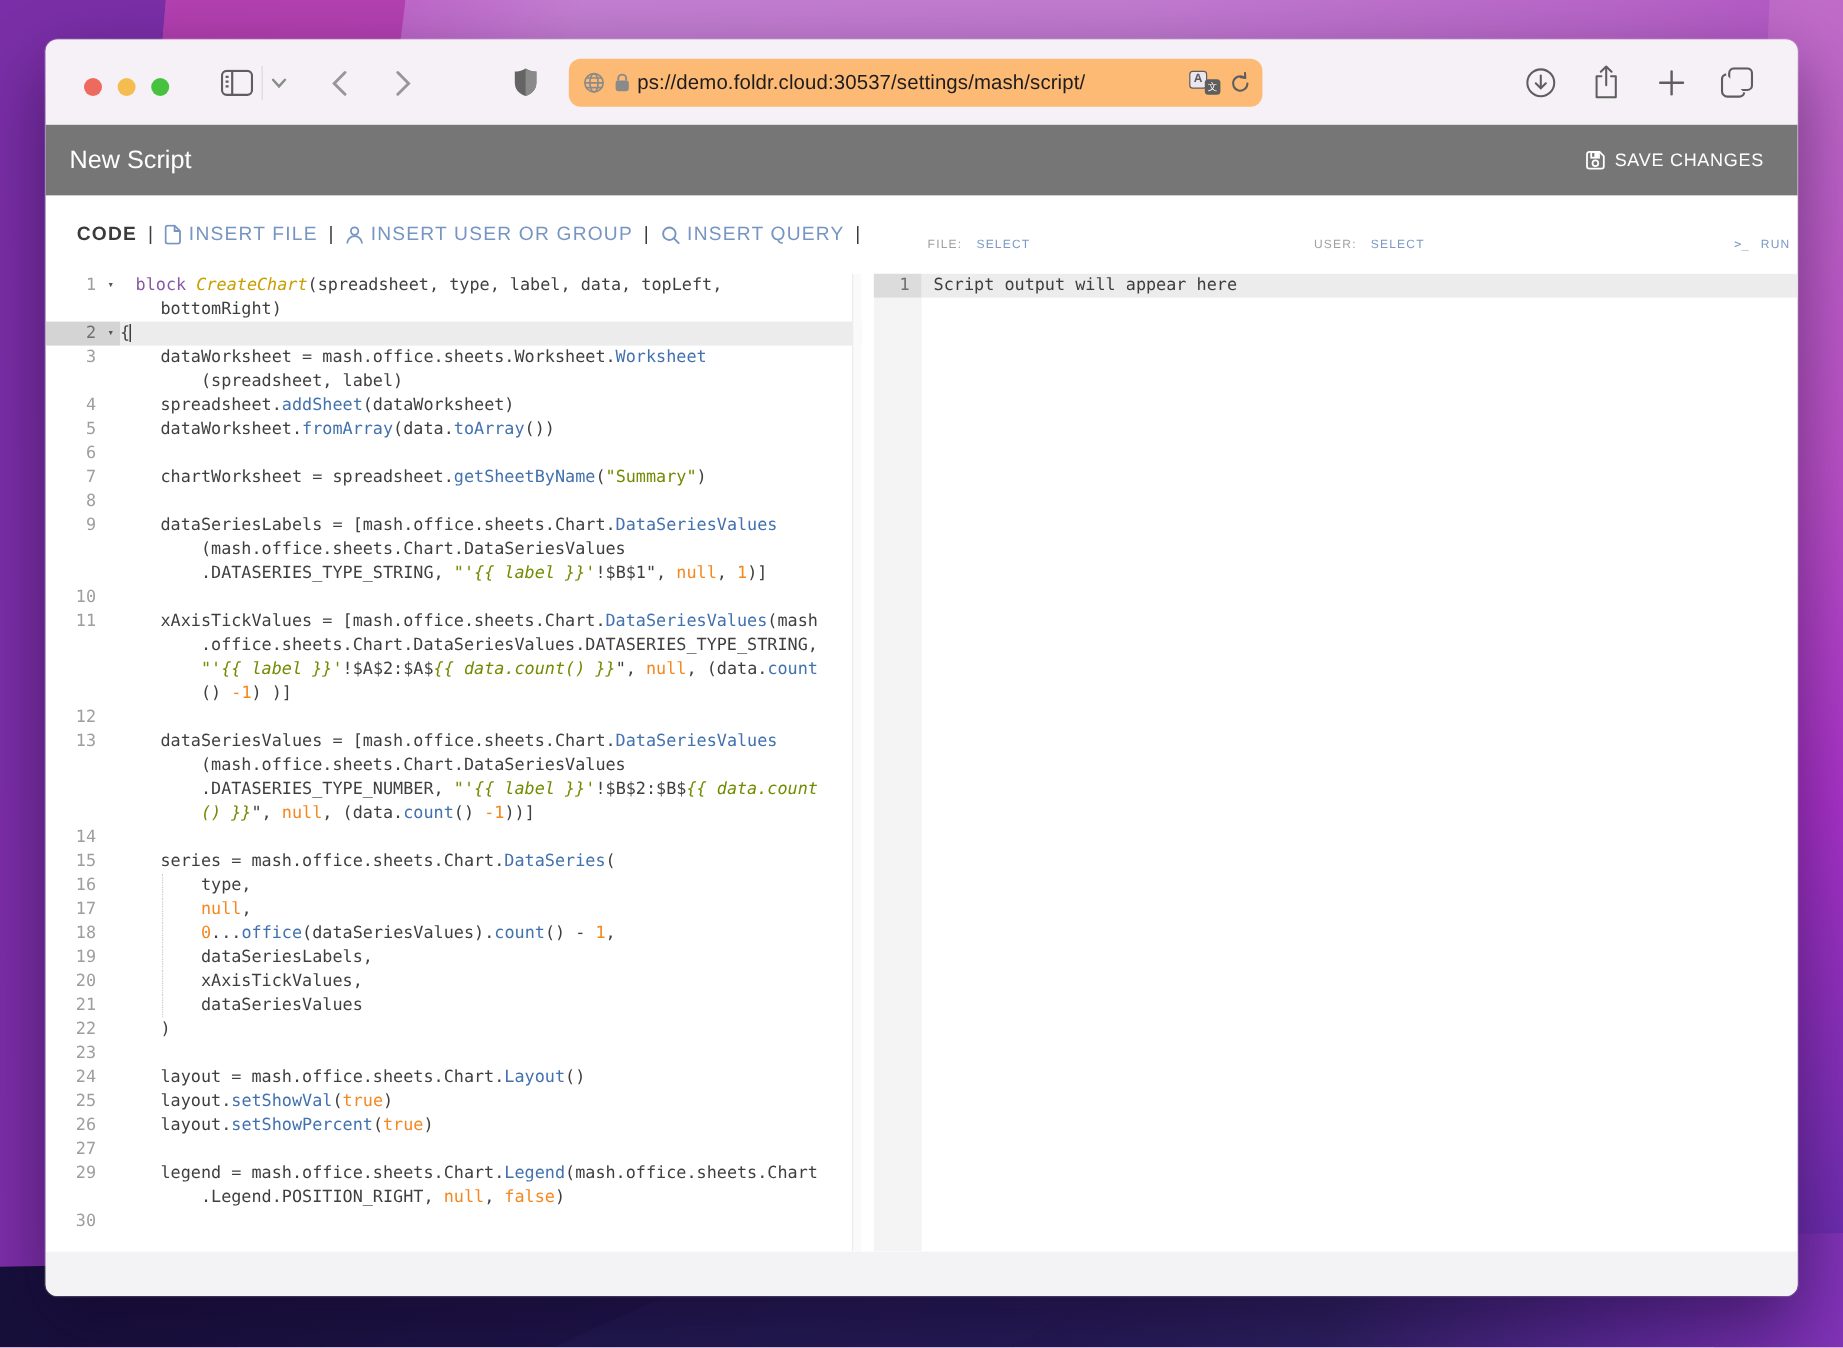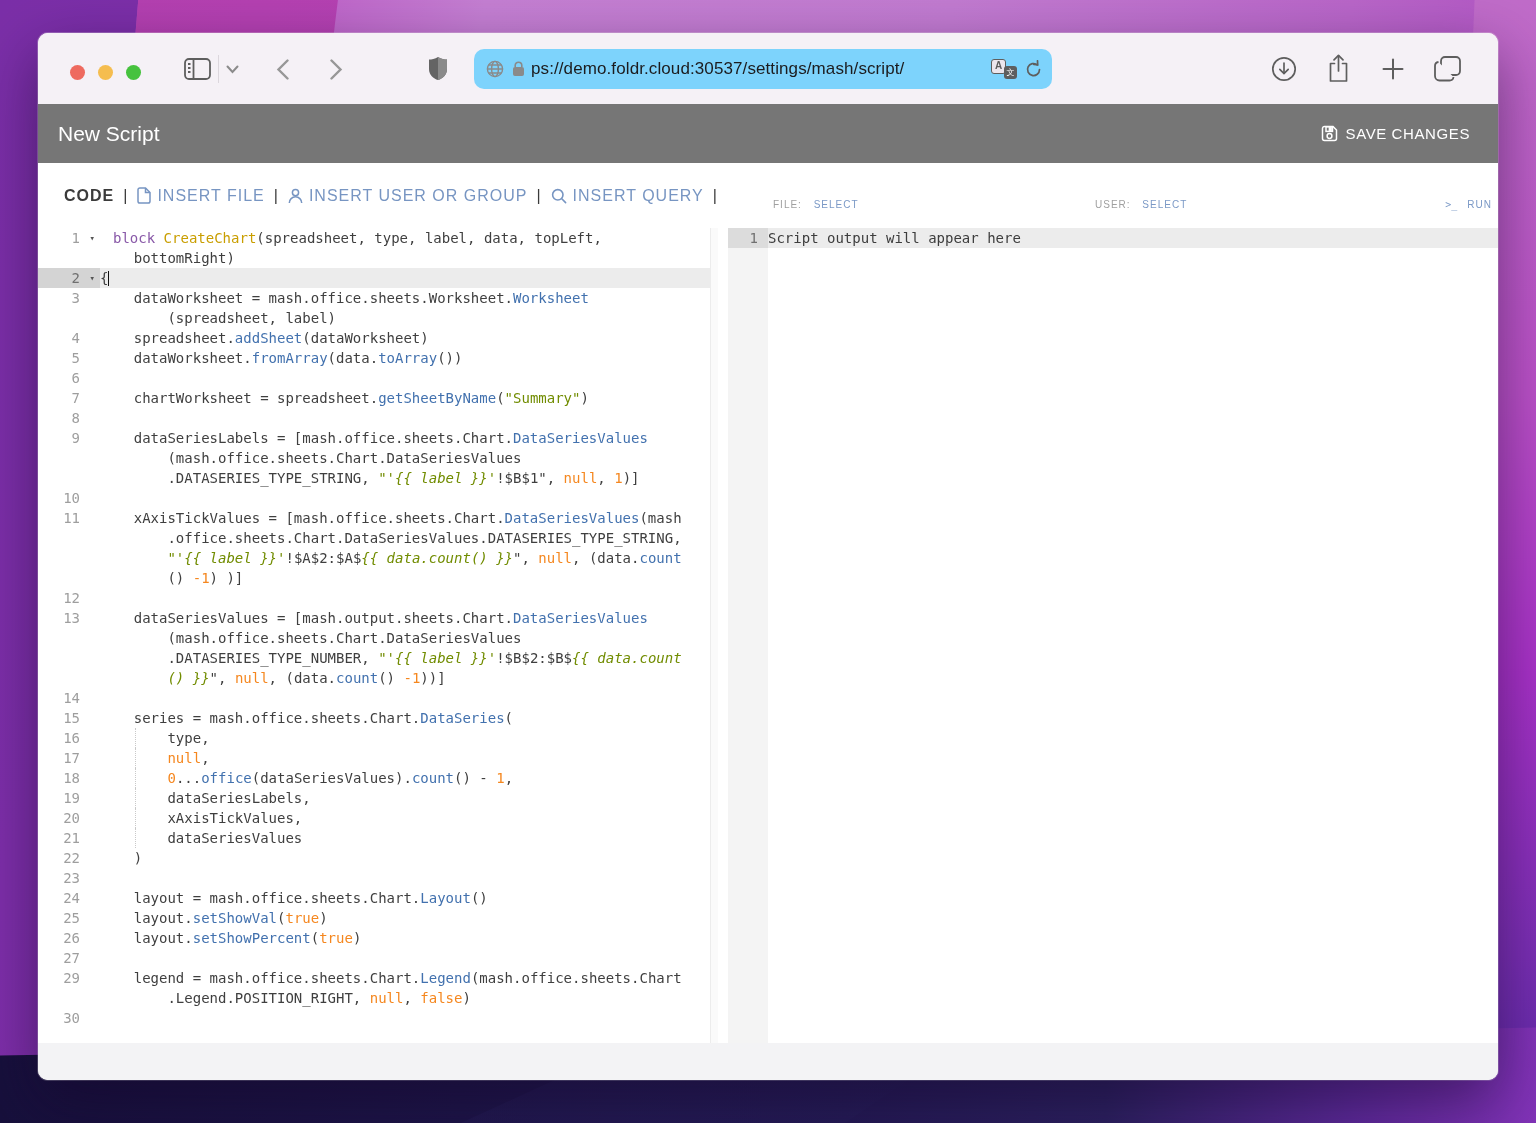--- a/index.html
+++ b/index.html
@@ -26,21 +26,21 @@
     box-shadow:0 22px 60px rgba(20,5,40,.5), 0 0 0 1px rgba(255,255,255,.25); }
 
   
   .chrome { position:absolute; left:0; top:0; width:1460px; height:71px; background:#f5f1f6; }
   .dot { position:absolute; top:32px; width:15px; height:15px; border-radius:50%; }
   .dot.red{ left:32px; background:#ee6a5f; }
   .dot.yellow{ left:60px; background:#f5bd4f; }
   .dot.green{ left:88px; background:#46c23e; }
   .cicon { position:absolute; color:#5e5e5e; }
   .sep-v { position:absolute; left:180px; top:22px; width:1px; height:28px; background:#dcd7dd; }
-  .urlbar { position:absolute; left:436px; top:16px; width:578px; height:40px; background:#7dd3fc;
+  .urlbar { position:absolute; left:436px; top:16px; width:578px; height:40px; background:#fdba74;
     border-radius:10px; display:flex; align-items:center; }
   .urltxt { font-size:17px; color:#1c1c1e; letter-spacing:.1px; white-space:nowrap; overflow:hidden; flex:1; }
   .tr-badge { position:relative; width:26px; height:20px; margin-right:8px; flex:none; }
   .tr-a { position:absolute; left:0; top:0; width:15px; height:15px; border:1.6px solid #5e5e5e; border-radius:3px;
     font-size:10px; font-weight:bold; color:#5e5e5e; text-align:center; line-height:12px; background:#ece6ed; }
   .tr-z { position:absolute; right:0; bottom:0; width:13px; height:13px; background:#5e5e5e; border-radius:3px;
     color:#fff; font-size:8px; text-align:center; line-height:13px; }
 
   
   .appbar { position:absolute; left:0; top:71px; width:1460px; height:59px; background:#767676;
@@ -74,31 +74,31 @@
   .row { display:flex; height:20px; line-height:20px; font-family:"DejaVu Sans Mono", monospace; font-size:14px; }
   .gut { position:relative; width:62px; flex:none; text-align:right; padding-right:20px; color:#9e9e9e; }
   .gut .fold { position:absolute; right:5px; top:0; font-size:9px; color:#555; }
   .code { position:relative; flex:1; white-space:pre; color:#3f3f3f; overflow:hidden; }
   .row.active .gut { background:#d4d4d4; color:#707070; }
   .row.active .code { background:#ececec; }
   .code.guide::before { content:""; position:absolute; left:35px; top:0; bottom:0; border-left:1px dotted #c9c9c9; }
   .cursor { display:inline-block; width:0; height:15px; border-left:1.5px solid #111; vertical-align:-3px; }
 
   .tk-kw  { color:#8959a8;margin-left:13px; }
-  .tk-fn  { color:#c99e00; }
+  .tk-fn  { color:#c99e00;font-style:italic; }
   .tk-mth { color:#4271ae; }
   .tk-str { color:#718c00; }
   .tk-tpl { color:#718c00; font-style:italic; }
   .tk-num { color:#f5871f; }
   .tk-pl  { color:#3f3f3f; }
 
   
   .orow { display:flex; height:20px; line-height:20px; font-family:"DejaVu Sans Mono", monospace; font-size:14px; position:relative; }
   .ogut { width:40px; flex:none; text-align:right; padding-right:10px; color:#707070; background:#dcdcdc; }
-  .ocode { flex:1; white-space:pre; color:#3d3d3d; background:#ececec; }
+  .ocode { flex:1; white-space:pre; color:#3d3d3d; background:#ececec; padding-left:10px; }
 
   
   .footer { position:absolute; left:0; top:1010px; width:1460px; height:37px; background:#f3f3f5; }
 
   svg { display:block; }
 </style>
 </head>
 <body>
 
 <div class="desktop">
@@ -345,21 +345,21 @@
             <div class="row">
               <div class="gut"></div>
               <div class="code"><span class="tk-pl">        () </span><span class="tk-num">-1</span><span class="tk-pl">) )]</span></div>
             </div>
             <div class="row">
               <div class="gut">12</div>
               <div class="code"></div>
             </div>
             <div class="row">
               <div class="gut">13</div>
-              <div class="code"><span class="tk-pl">    dataSeriesValues = [mash.output.sheets.Chart.</span><span class="tk-mth">DataSeriesValues</span></div>
+              <div class="code"><span class="tk-pl">    dataSeriesValues = [mash.office.sheets.Chart.</span><span class="tk-mth">DataSeriesValues</span></div>
             </div>
             <div class="row">
               <div class="gut"></div>
               <div class="code"><span class="tk-pl">        (mash.office.sheets.Chart.DataSeriesValues</span></div>
             </div>
             <div class="row">
               <div class="gut"></div>
               <div class="code"><span class="tk-pl">        .DATASERIES_TYPE_NUMBER, </span><span class="tk-str">"'</span><span class="tk-tpl">{{ label }}</span><span class="tk-str">'</span><span class="tk-pl">!$B$2:$B$</span><span class="tk-tpl">{{ data.count</span></div>
             </div>
             <div class="row">

